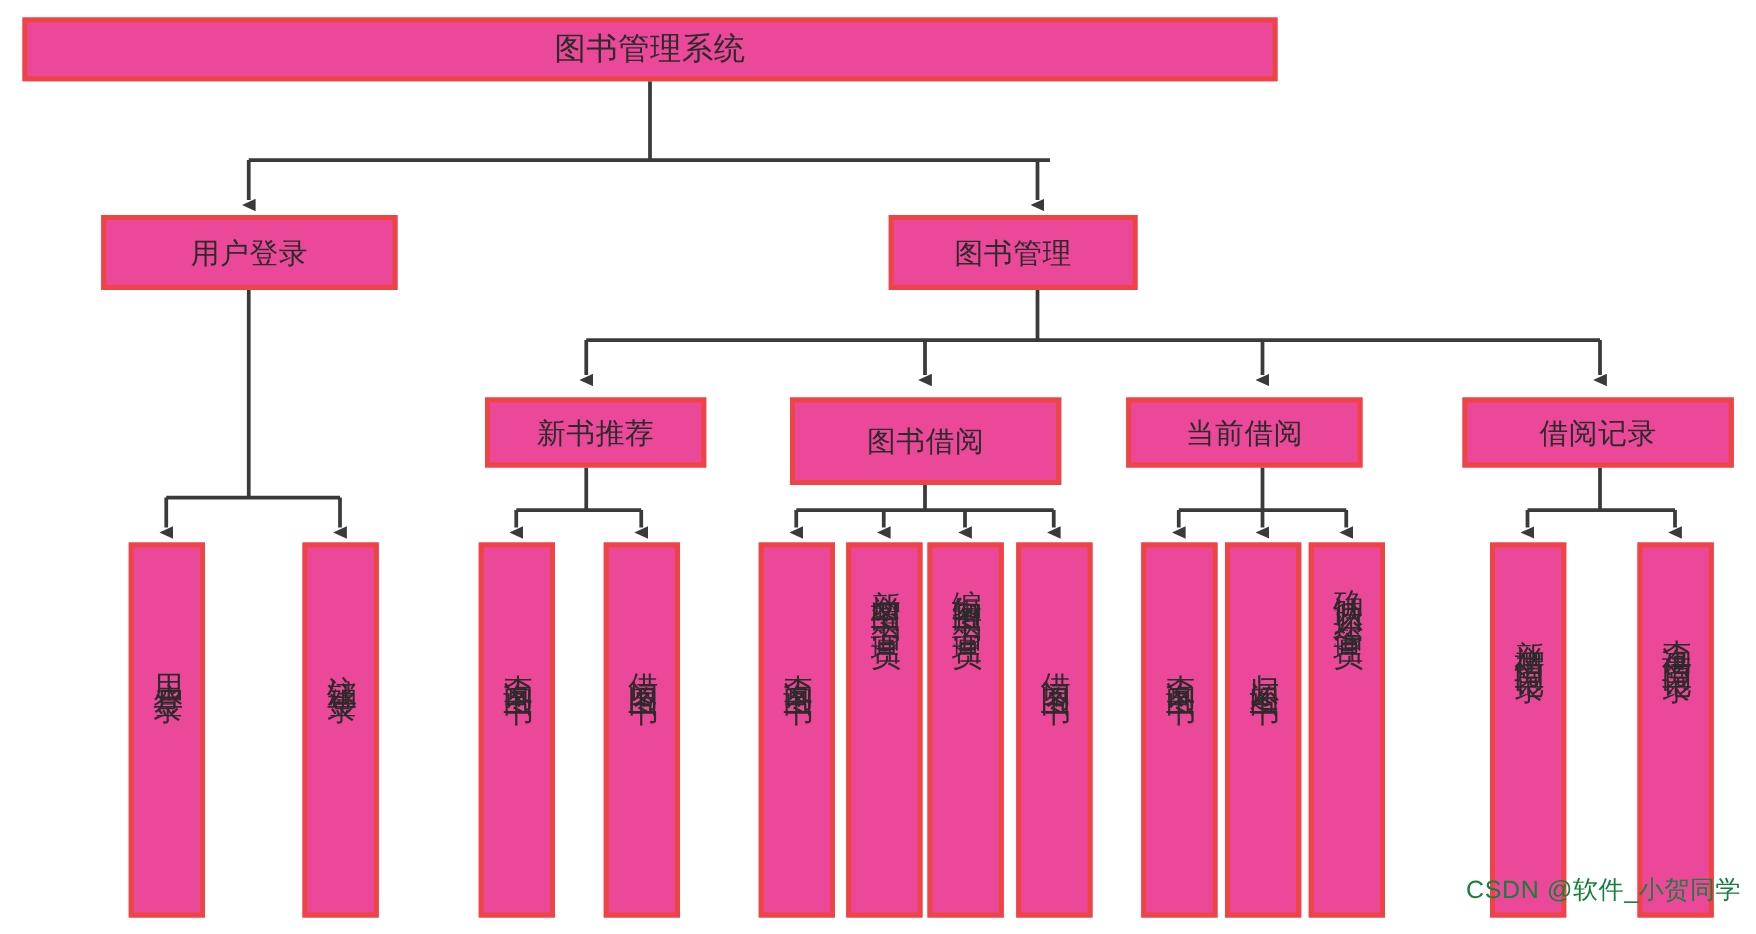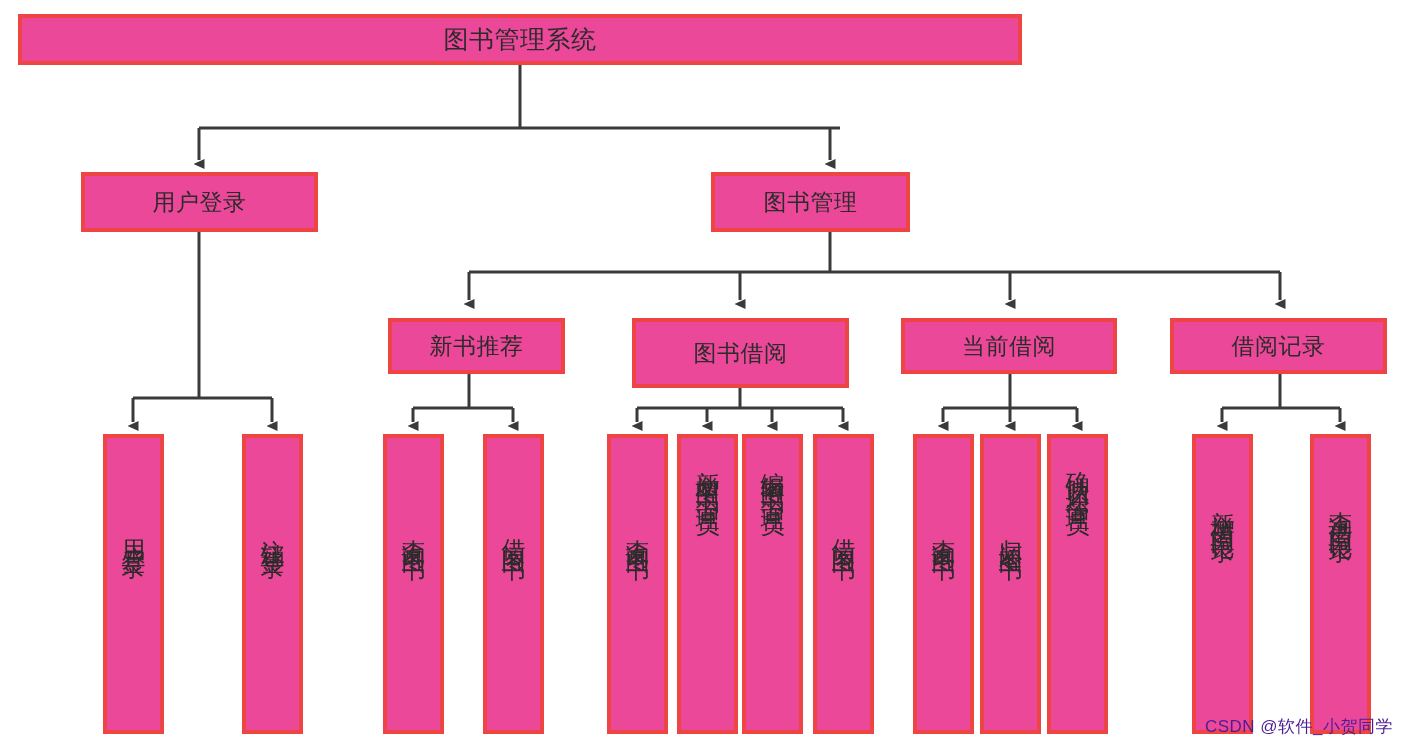--- a/index.html
+++ b/index.html
@@ -69,23 +69,23 @@
   }
   .node.leaf.medium .node-label {
     margin-top: 50px;
   }
   .node.leaf.long .node-label {
     margin-top: 10px;
   }
   .watermark {
     position: absolute;
     right: 12px;
-    bottom: 9px;
-    font-size: 17px;
-    color: #4c1d95;
+    bottom: 22px;
+    font-size: 20px;
+    color: #15803d;
     letter-spacing: 0.5px;
     white-space: nowrap;
   }
 </style>
 </head>
 <body>
 
 <div id="diagram-root">
 
   <svg class="connectors" viewBox="0 0 1405 747" xmlns="http://www.w3.org/2000/svg">
@@ -148,21 +148,21 @@
   <div class="node level-1" style="left:711px; top:172px; width:199px; height:60px;">
     <span class="node-label">图书管理</span>
   </div>
 
   <div class="node level-2" style="left:361px; top:318px; width:177px; height:56px;margin-left:27px;">
     <span class="node-label">新书推荐</span>
   </div>
   <div class="node level-2" style="left:632px; top:318px; width:217px; height:70px;">
     <span class="node-label">图书借阅</span>
   </div>
-  <div class="node level-2" style="left:901px; top:318px; width:216px; height:56px;">
+  <div class="node level-2" style="left:901px; top:318px; width:189px; height:56px;">
     <span class="node-label">当前借阅</span>
   </div>
   <div class="node level-2" style="left:1170px; top:318px; width:217px; height:56px;">
     <span class="node-label">借阅记录</span>
   </div>
 
   <div class="node leaf short" style="left:103px; top:434px; width:61px; height:300px;">
     <span class="node-label">用户登录</span>
   </div>
   <div class="node leaf short" style="left:242px; top:434px; width:61px; height:300px;">

